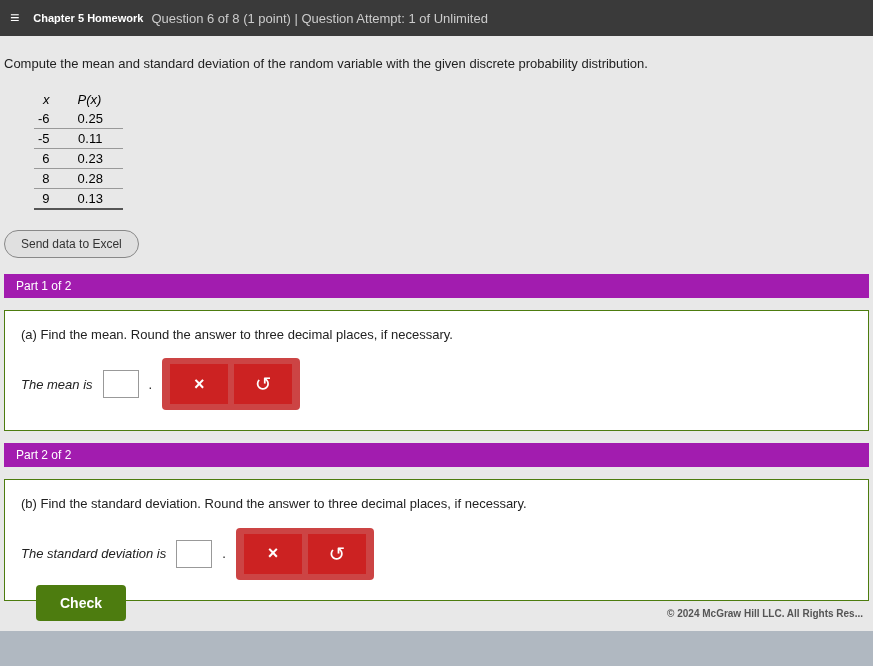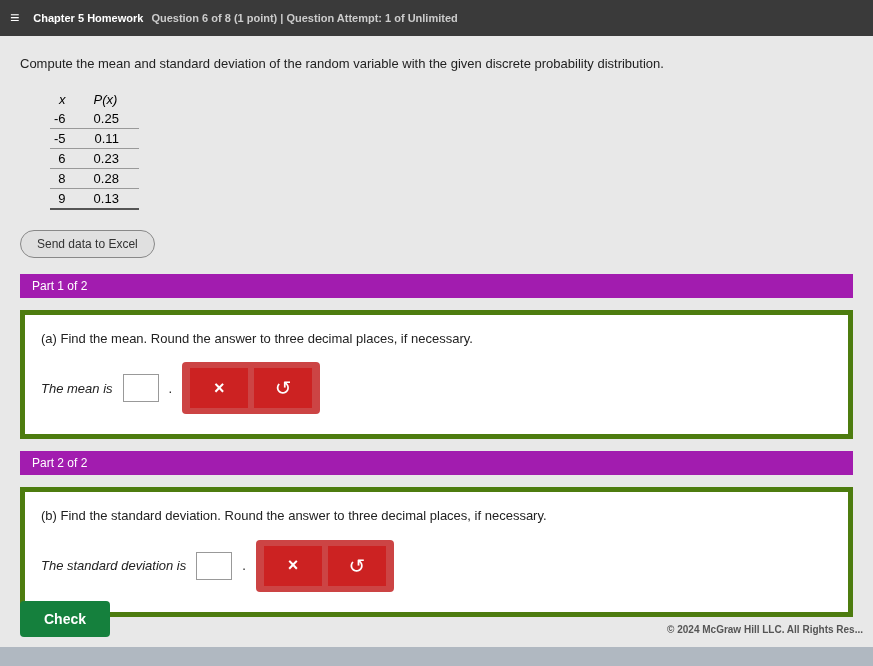--- a/index.html
+++ b/index.html
@@ -27,28 +27,27 @@
       color: #fff;
       margin-right: 6px;
     }
     .top-bar .chapter-title {
       color: #fff;
       font-weight: bold;
       font-size: 11px;
     }
     .top-bar .question-info {
       color: #ccc;
-      font-size: 11px;
-      font-weight: bold;
+      font-size: 13px;
     }
 
     .main-content {
       background: #e8e8e8;
       margin: 0;
-      padding: 18px 20px;
+      padding: 18px 4px;
       min-height: 590px;
       position: relative;
     }
 
     .problem-statement {
       font-size: 13px;
       color: #222;
       margin-bottom: 16px;
       line-height: 1.5;
     }
@@ -65,21 +64,21 @@
 
     table thead tr th {
       font-style: italic;
       font-weight: normal;
       padding: 2px 20px 2px 4px;
       text-align: left;
     }
 
     table tbody tr td {
       padding: 2px 20px 2px 4px;
-      text-align: right;
+      text-align: center;
       border-bottom: 1px solid #999;
     }
 
     table tbody tr:last-child td {
       border-bottom: 2px solid #555;
     }
 
     table thead tr th:first-child, table tbody tr td:first-child {
       text-align: right;
       padding-right: 24px;
@@ -103,21 +102,21 @@
       font-size: 12px;
       padding: 5px 12px;
       margin-bottom: 12px;
       font-weight: normal;
     }
 
     .part-section {
       background: #fff;
       padding: 14px 16px 20px 16px;
       margin-bottom: 12px;
-      border: 5px solid #4d7c0f;
+      border: 1px solid #4d7c0f;
     }
 
     .part-question {
       font-size: 13px;
       color: #222;
       margin-bottom: 14px;
       line-height: 1.5;
     }
 
     .answer-row {
@@ -178,22 +177,22 @@
     }
 
     .period-dot {
       font-size: 13px;
       color: #222;
     }
 
     .check-btn {
       position: absolute;
       bottom: 10px;
-      left: 20px;
-      background: #15803d;
+      left: 36px;
+      background: #4d7c0f;
       color: #fff;
       border: none;
       padding: 10px 24px;
       font-size: 14px;
       font-weight: bold;
       cursor: pointer;
       border-radius: 4px;
     }
 
     .footer-text {

